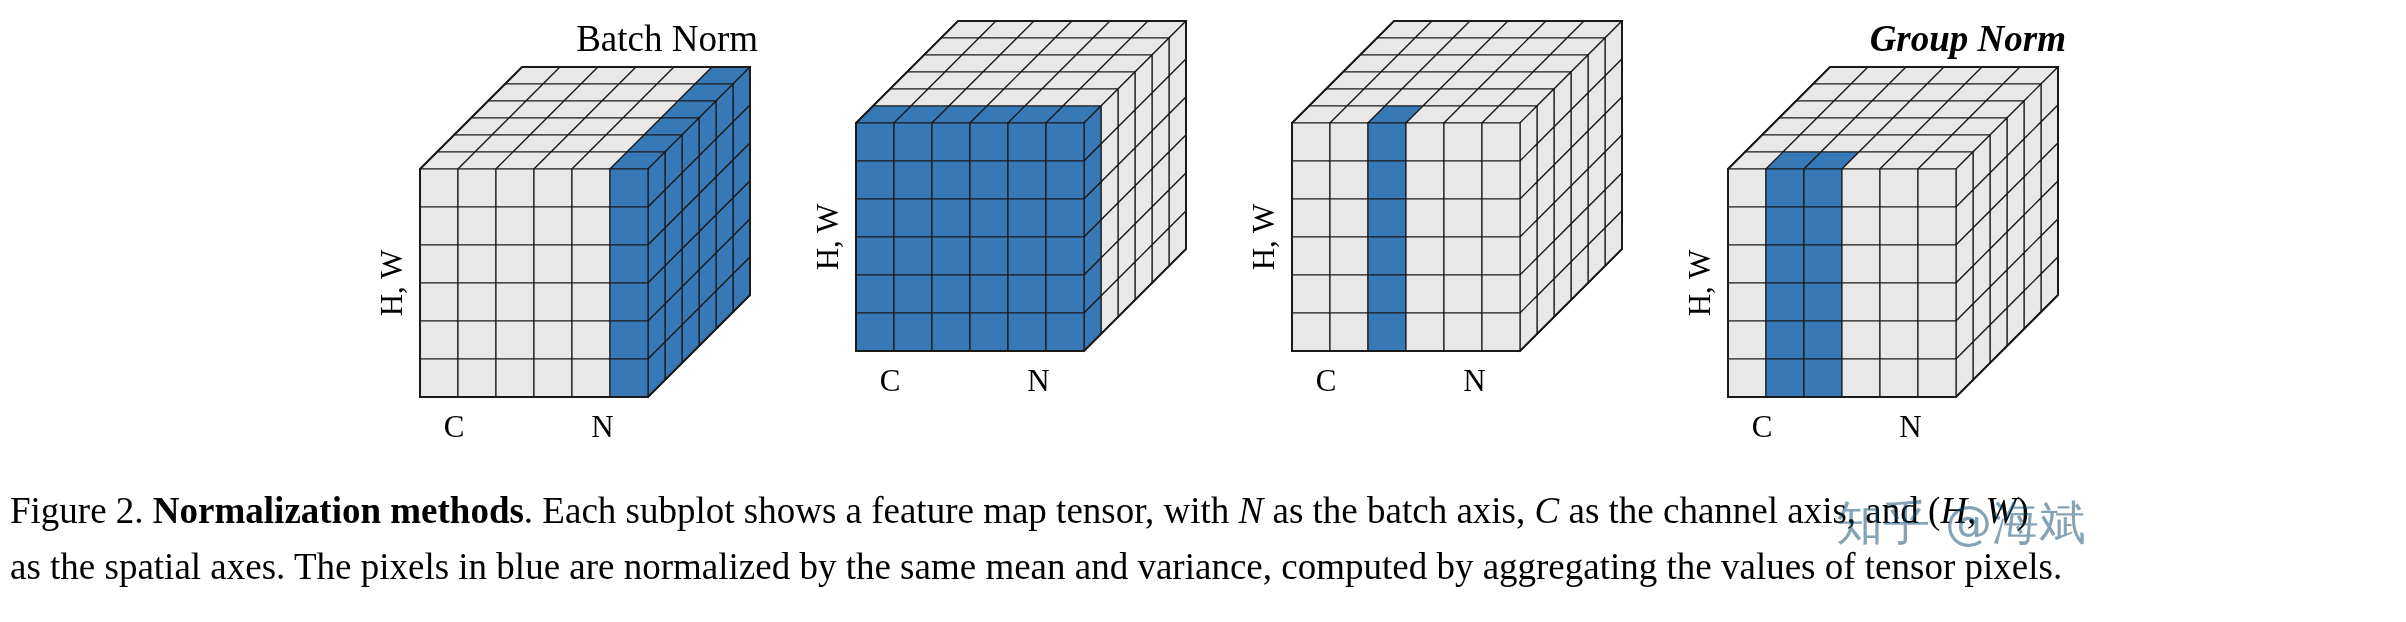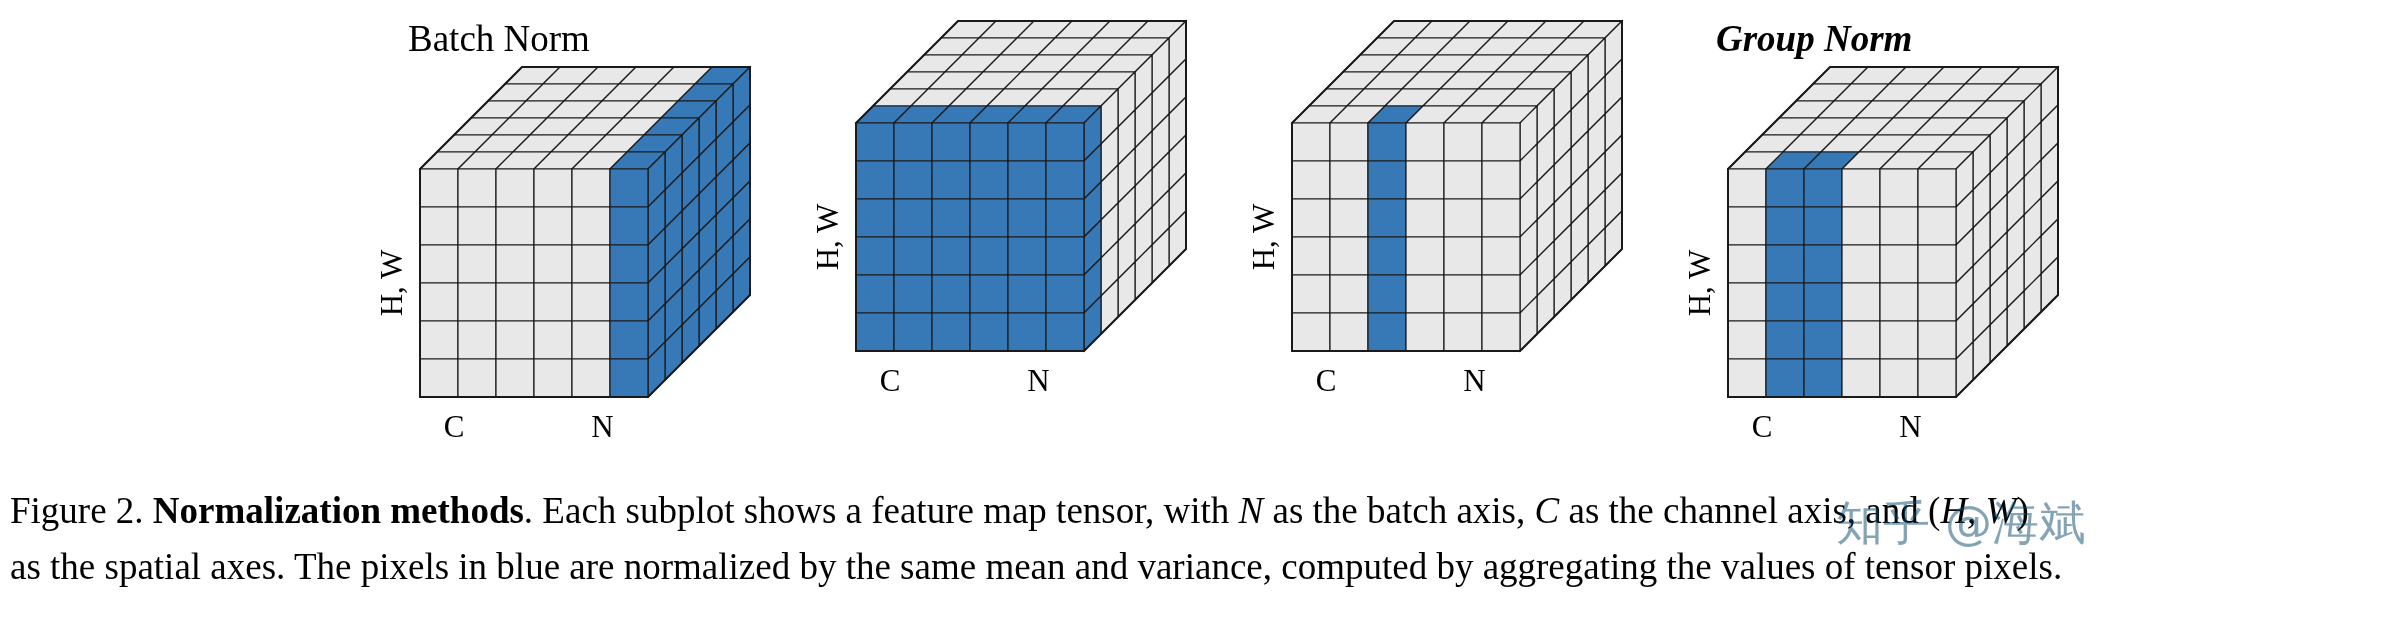--- a/index.html
+++ b/index.html
@@ -9,21 +9,21 @@
     background: #ffffff; color: #000;
     font-family: "Liberation Serif", serif;
     position: relative; overflow: hidden;
   }
   .figure-row {
     display: flex; justify-content: center; gap: 46px;
     padding-top: 16px; margin-left: 28px;
   }
   .panel { width: 390px; }
   .panel-title {
-    text-align: left; font-size: 37px;
+    text-align: right; font-size: 37px;
     height: 46px; line-height: 46px;
     padding-left: 40px;
   }
   .panel-title.bold { font-weight: 700; font-style: italic; }
   svg text.axis {
     font-family: "Liberation Serif", serif;
     font-size: 31px; fill: #000;
   }
   .caption {
     margin-top: 26px; padding: 0 10px;

